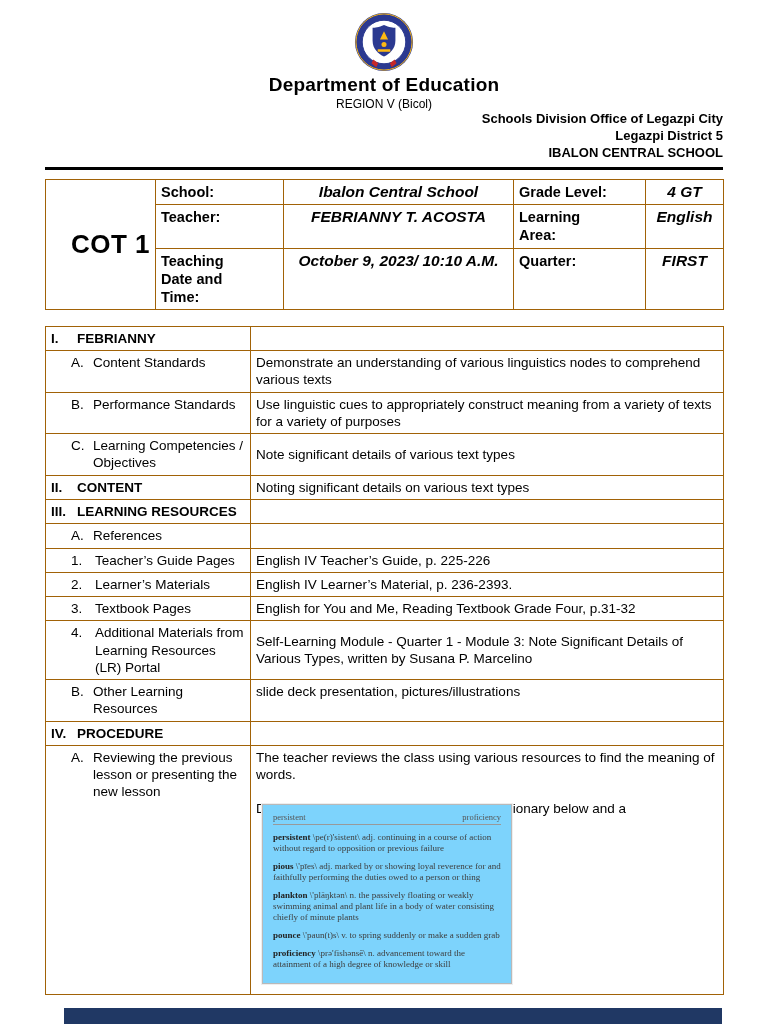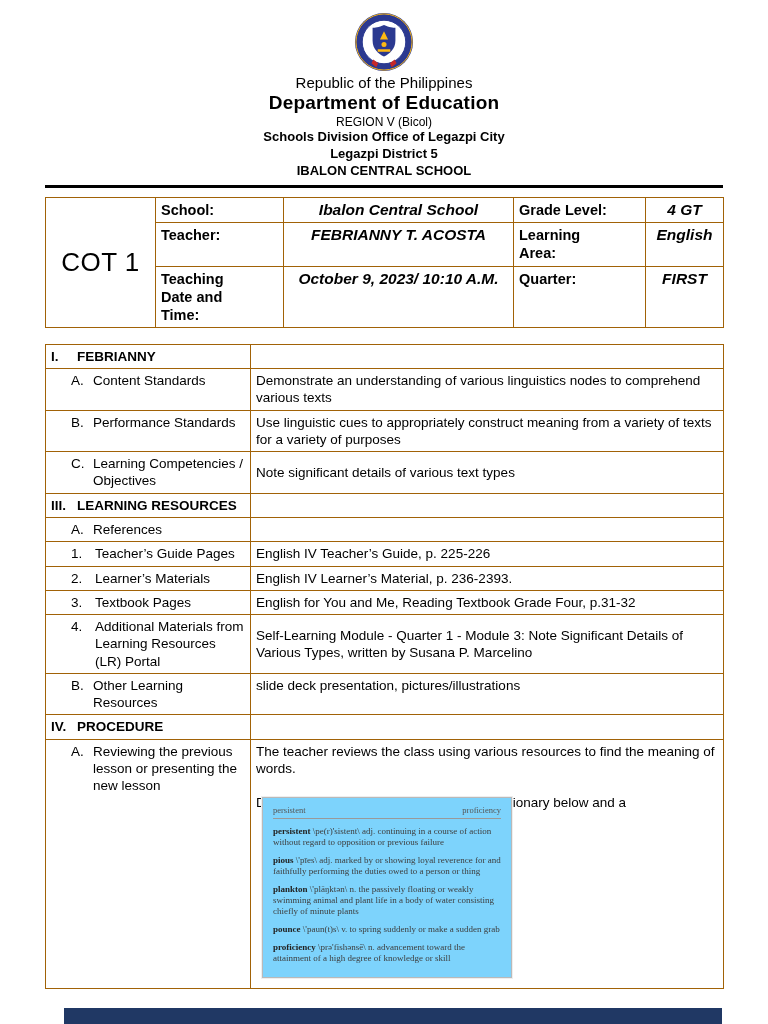--- a/index.html
+++ b/index.html
@@ -12,31 +12,31 @@
     overflow: hidden;
   }
   .page { padding: 12px 45px 0 45px; position: relative; height: 1024px; }
 
   
   .letterhead { text-align: center; }
   .seal { display: block; margin: 0 auto 2px auto; }
   .hdr-republic { font-size: 15px; margin-top: 2px; }
   .hdr-dept { font-size: 19px; font-weight: bold; letter-spacing: .2px; margin: 1px 0 1px 0; }
   .hdr-region { font-size: 12px; }
-  .hdr-strong { font-size: 13px; font-weight: bold; line-height: 1.3; }
+  .hdr-strong { font-size: 13px; font-weight: bold; line-height: 1.3; text-align: right; }
   .rule { border-bottom: 3px solid #000; margin-top: 5px; }
 
   
   table { border-collapse: collapse; table-layout: fixed; }
   td { border: 1px solid #a16207; vertical-align: top; }
   .cot { width: 678px; margin-top: 9px; }
   .cot td { padding: 3px 5px; }
   .cot-title {
-    font-size: 26px; font-weight: normal;
-    text-align: center; vertical-align: middle; letter-spacing: .5px;
+    font-size: 26px; font-weight: bold;
+    text-align: right; vertical-align: middle; letter-spacing: .5px;
   }
   .clabel { font-weight: bold; font-size: 14.5px; padding-right: 28px !important; line-height: 1.25; }
   .cvalue { font-weight: bold; font-style: italic; font-size: 15.5px; text-align: center; line-height: 1.2; }
 
   
   .plan { width: 678px; margin-top: 16px; }
   .plan td { padding: 3px 5px; font-size: 13.5px; line-height: 1.28; }
   .plan .lbl { width: 205px; }
   .plan .val { width: 473px; }
   .lblrow { display: flex; align-items: flex-start; }
@@ -94,21 +94,20 @@
       <circle cx="31" cy="31" r="29" fill="none" stroke="#fdb913" stroke-width="1"></circle>
       <circle cx="31" cy="31" r="22.5" fill="#ffffff"></circle>
       <circle cx="31" cy="31" r="22.5" fill="none" stroke="#2b3990" stroke-width="1"></circle>
       <path d="M31 13.5 c5.5 2.6 9.5 2.8 11.8 2.8 v13.2 c0 8.7 -5.8 13.6 -11.8 16.6 c-6 -3 -11.8 -7.9 -11.8 -16.6 V16.3 c2.3 0 6.3 -0.2 11.8 -2.8 z" fill="#2b3990"></path>
       <path d="M31 20 l4.2 8.4 h-8.4 z" fill="#fdb913"></path>
       <circle cx="31" cy="33.5" r="2.6" fill="#fdb913"></circle>
       <rect x="24.5" y="38.5" width="13" height="2.6" fill="#fdb913"></rect>
       <path d="M20 49 l5 4 -2 4 -5 -4 z" fill="#c62828"></path>
       <path d="M42 49 l-5 4 2 4 5 -4 z" fill="#c62828"></path>
     </svg>
-    <div class="hdr-republic">Republic of the Philippines</div>
     <div class="hdr-dept">Department of Education</div>
     <div class="hdr-region">REGION V (Bicol)</div>
     <div class="hdr-strong">Schools Division Office of Legazpi City</div>
     <div class="hdr-strong">Legazpi District 5</div>
     <div class="hdr-strong">IBALON CENTRAL SCHOOL</div>
     <div class="rule"></div>
   </div>
 
   <table class="cot">
     <colgroup>
@@ -181,20 +180,29 @@
     <tr>
       <td class="lbl sub">
         <div class="lblrow">
               <span class="num">C.</span>
               <span class="txt">Learning Competencies / Objectives</span>
             </div>
       </td>
       <td class="val vmid">Note significant details of various text types</td>
     </tr>
 
+    <tr>
+      <td class="lbl sec">
+        <div class="lblrow">
+              <span class="num">II.</span>
+              <span class="txt">CONTENT</span>
+            </div>
+      </td>
+      <td class="val">Noting significant details on various text types</td>
+    </tr>
 
     <tr>
       <td class="lbl sec">
         <div class="lblrow">
               <span class="num">III.</span>
               <span class="txt">LEARNING RESOURCES</span>
             </div>
       </td>
       <td class="val"></td>
     </tr>

